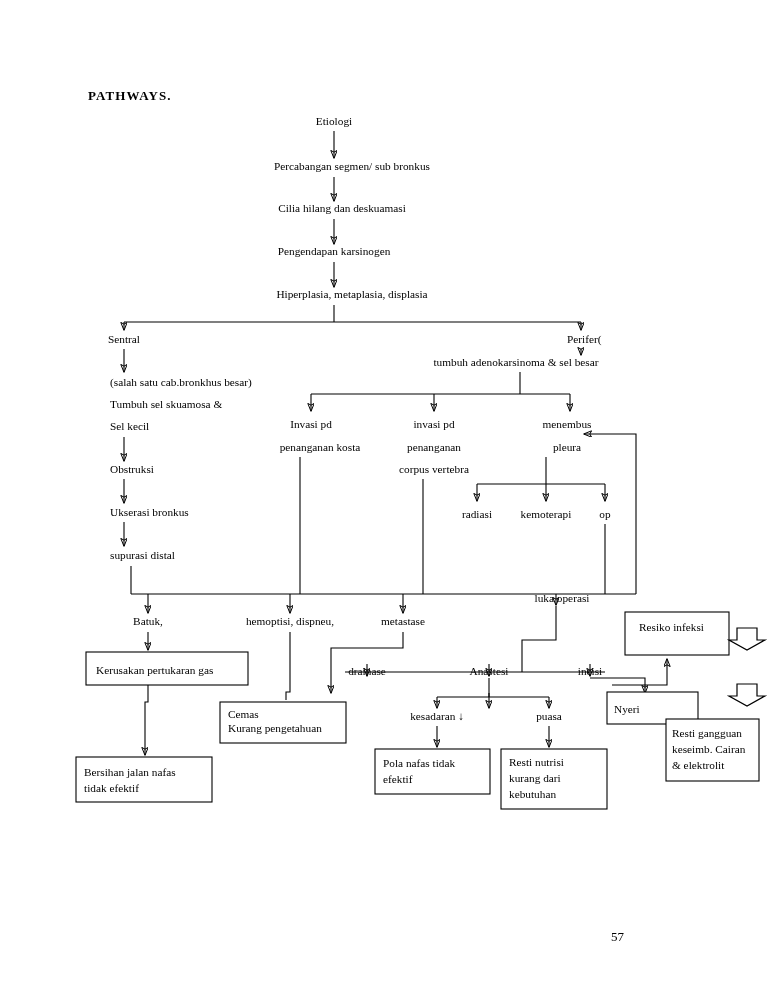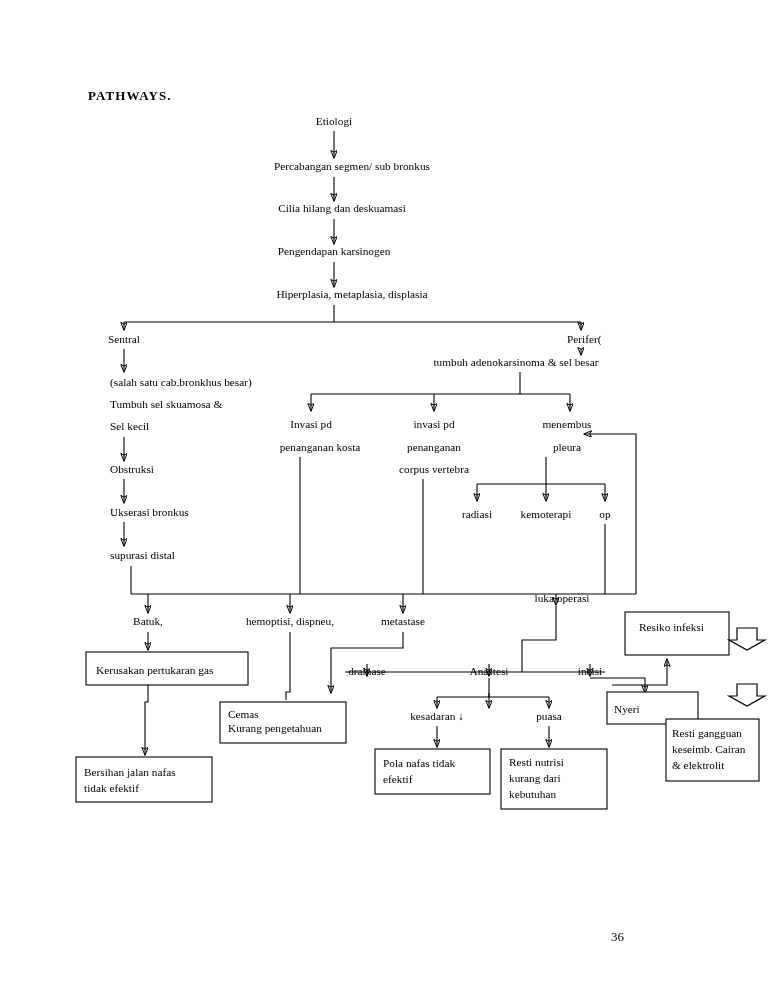--- a/index.html
+++ b/index.html
@@ -222,15 +222,15 @@
 
     <rect class="boxshape" x="666" y="719" width="93" height="62"></rect>
     <text x="672" y="737">Resti gangguan</text>
     <text x="672" y="753">keseimb. Cairan</text>
     <text x="672" y="769">&amp; elektrolit</text>
 
     <path class="shapearrow" d="M737,628 L757,628 L757,640 L765,640 L747,650 L729,640 L737,640 Z"></path>
     <path class="shapearrow" d="M737,684 L757,684 L757,696 L765,696 L747,706 L729,696 L737,696 Z"></path>
   </svg>
 
-  <div class="page-number">36</div>
+  <div class="page-number">57</div>
 
 </div>
 
 </body></html>

